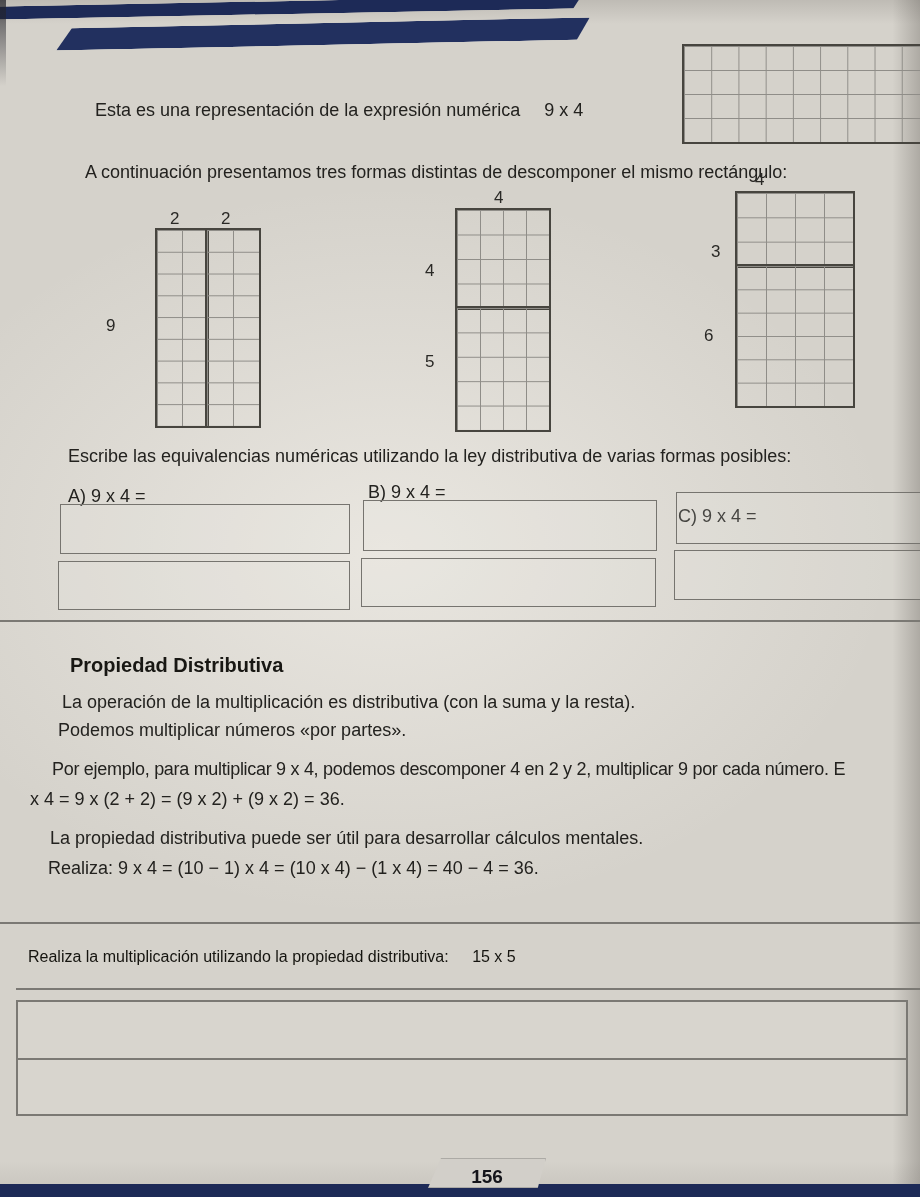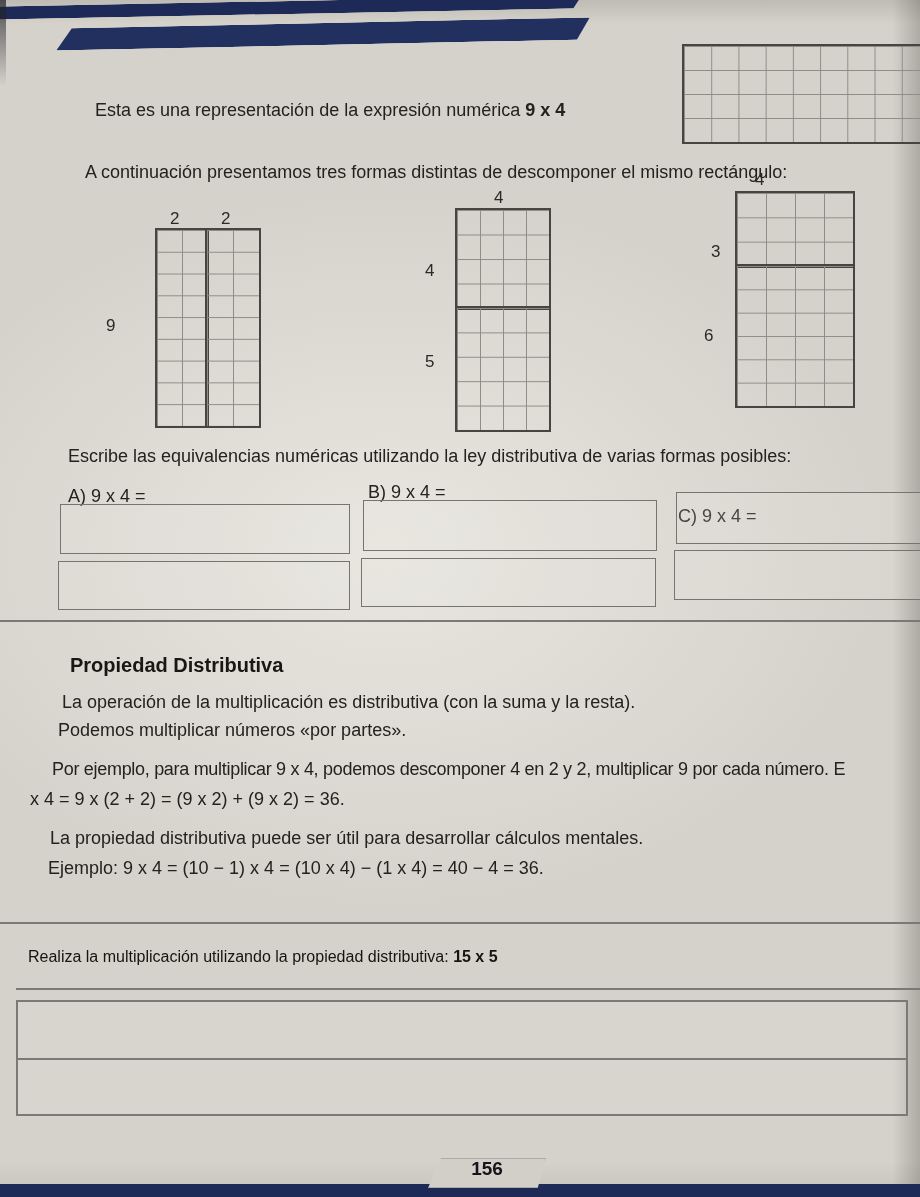--- a/index.html
+++ b/index.html
@@ -35,21 +35,21 @@
     background: linear-gradient(to bottom, rgba(35,35,42,0.75), rgba(35,35,42,0));
   }
   .decor-bottom {
     position:absolute; left:0; bottom:0; width:100%; height:13px;
     background:#1d2a57;
   }
   .page-tab {
     position:absolute; left:428px; bottom:9px; width:118px; height:30px;
     background:#d2cfc9;
     clip-path: polygon(11% 0, 100% 0, 93% 100%, 0 100%);
-    display:flex; align-items:flex-start; justify-content:center;
+    display:flex; align-items:flex-end; justify-content:center;
     font-size:19px; font-weight:bold; color:#14141a;
     box-shadow: inset 0 0 0 1px rgba(60,60,60,0.25);
   }
 
   
   .t { position:absolute; white-space:nowrap; font-size:18px; }
   .intro1 { left:95px;  top:100px; }
   .intro2 { left:85px;  top:162px; }
   .ex1-prompt { left:68px; top:446px; font-size:18px;text-align:center; }
   .lbl-a { left:68px;  top:486px; }
@@ -106,21 +106,21 @@
   .hr { position:absolute; height:1.6px; background:#7b7974; }
   .hr1 { left:0;  top:620px; width:920px; }
   .hr2 { left:0;  top:922px; width:920px; }
   .hr3 { left:16px; top:988px; width:904px; }
   .workbox {
     position:absolute; left:16px; top:1000px; width:888px; height:112px;
     border:2px solid #7b7974; background:rgba(235,232,226,0.15);
   }
   .workbox-line { position:absolute; left:-2px; top:56px; width:calc(100% + 4px); height:1.6px; background:#7b7974; }
 
-  b { font-weight:bold; }
+  b { font-weight:normal;margin-left:19px; }
 </style>
 </head>
 <body>
 
 <div class="page">
 
   <div class="decor-top-a"></div>
   <div class="decor-top-b"></div>
   <div class="edge-left-mark"></div>
 
@@ -159,21 +159,21 @@
   <div class="abox c2"></div>
 
   <div class="hr hr1"></div>
 
   <div class="t theory-title">Propiedad Distributiva</div>
   <div class="t p1">La operación de la multiplicación es distributiva (con la suma y la resta).</div>
   <div class="t p2">Podemos multiplicar números «por partes».</div>
   <div class="t p3l1">Por ejemplo, para multiplicar 9 x 4, podemos descomponer 4 en 2 y 2, multiplicar 9 por cada número. E</div>
   <div class="t p3l2">x 4 = 9 x (2 + 2) = (9 x 2) + (9 x 2) = 36.</div>
   <div class="t p4">La propiedad distributiva puede ser útil para desarrollar cálculos mentales.</div>
-  <div class="t p5"><span>Ejemplo: </span><span>9 x 4 = (10 − 1) x 4 = (10 x 4) − (1 x 4) = 40 − 4 = 36.</span></div>
+  <div class="t p5"><span>Realiza: </span><span>9 x 4 = (10 − 1) x 4 = (10 x 4) − (1 x 4) = 40 − 4 = 36.</span></div>
 
   <div class="hr hr2"></div>
 
   <div class="t ex2-prompt"><span>Realiza la multiplicación utilizando la propiedad distributiva: </span><b>15 x 5</b></div>
 
   <div class="hr hr3"></div>
 
   <div class="workbox">
     <div class="workbox-line"></div>
   </div>

